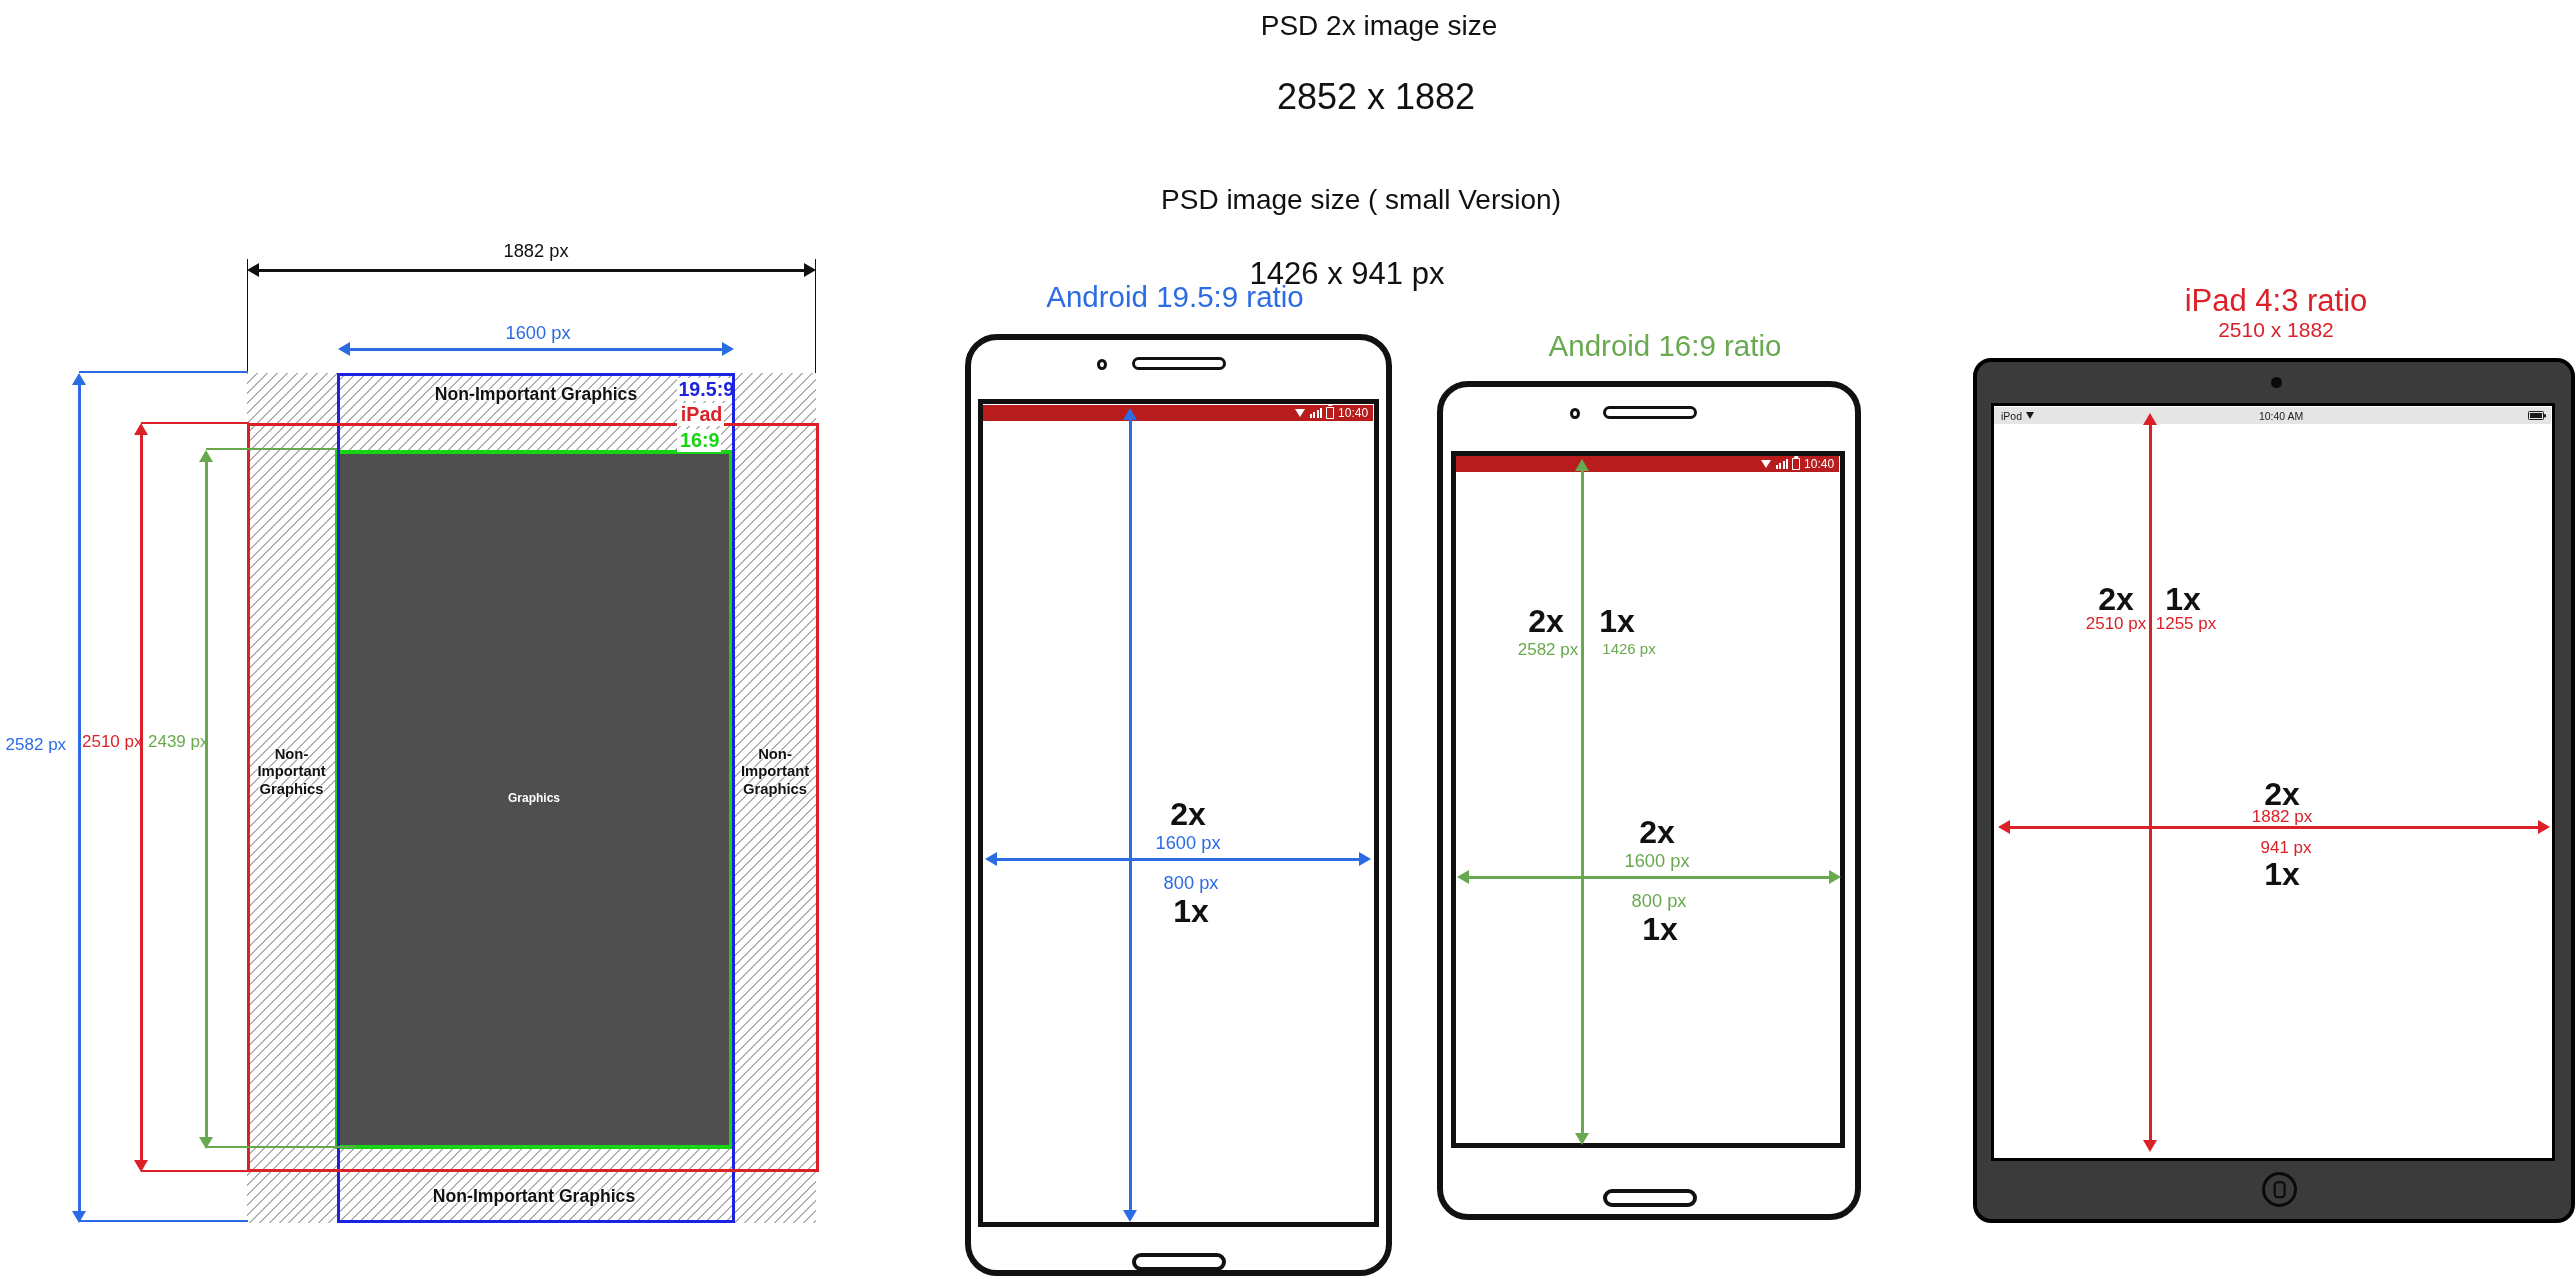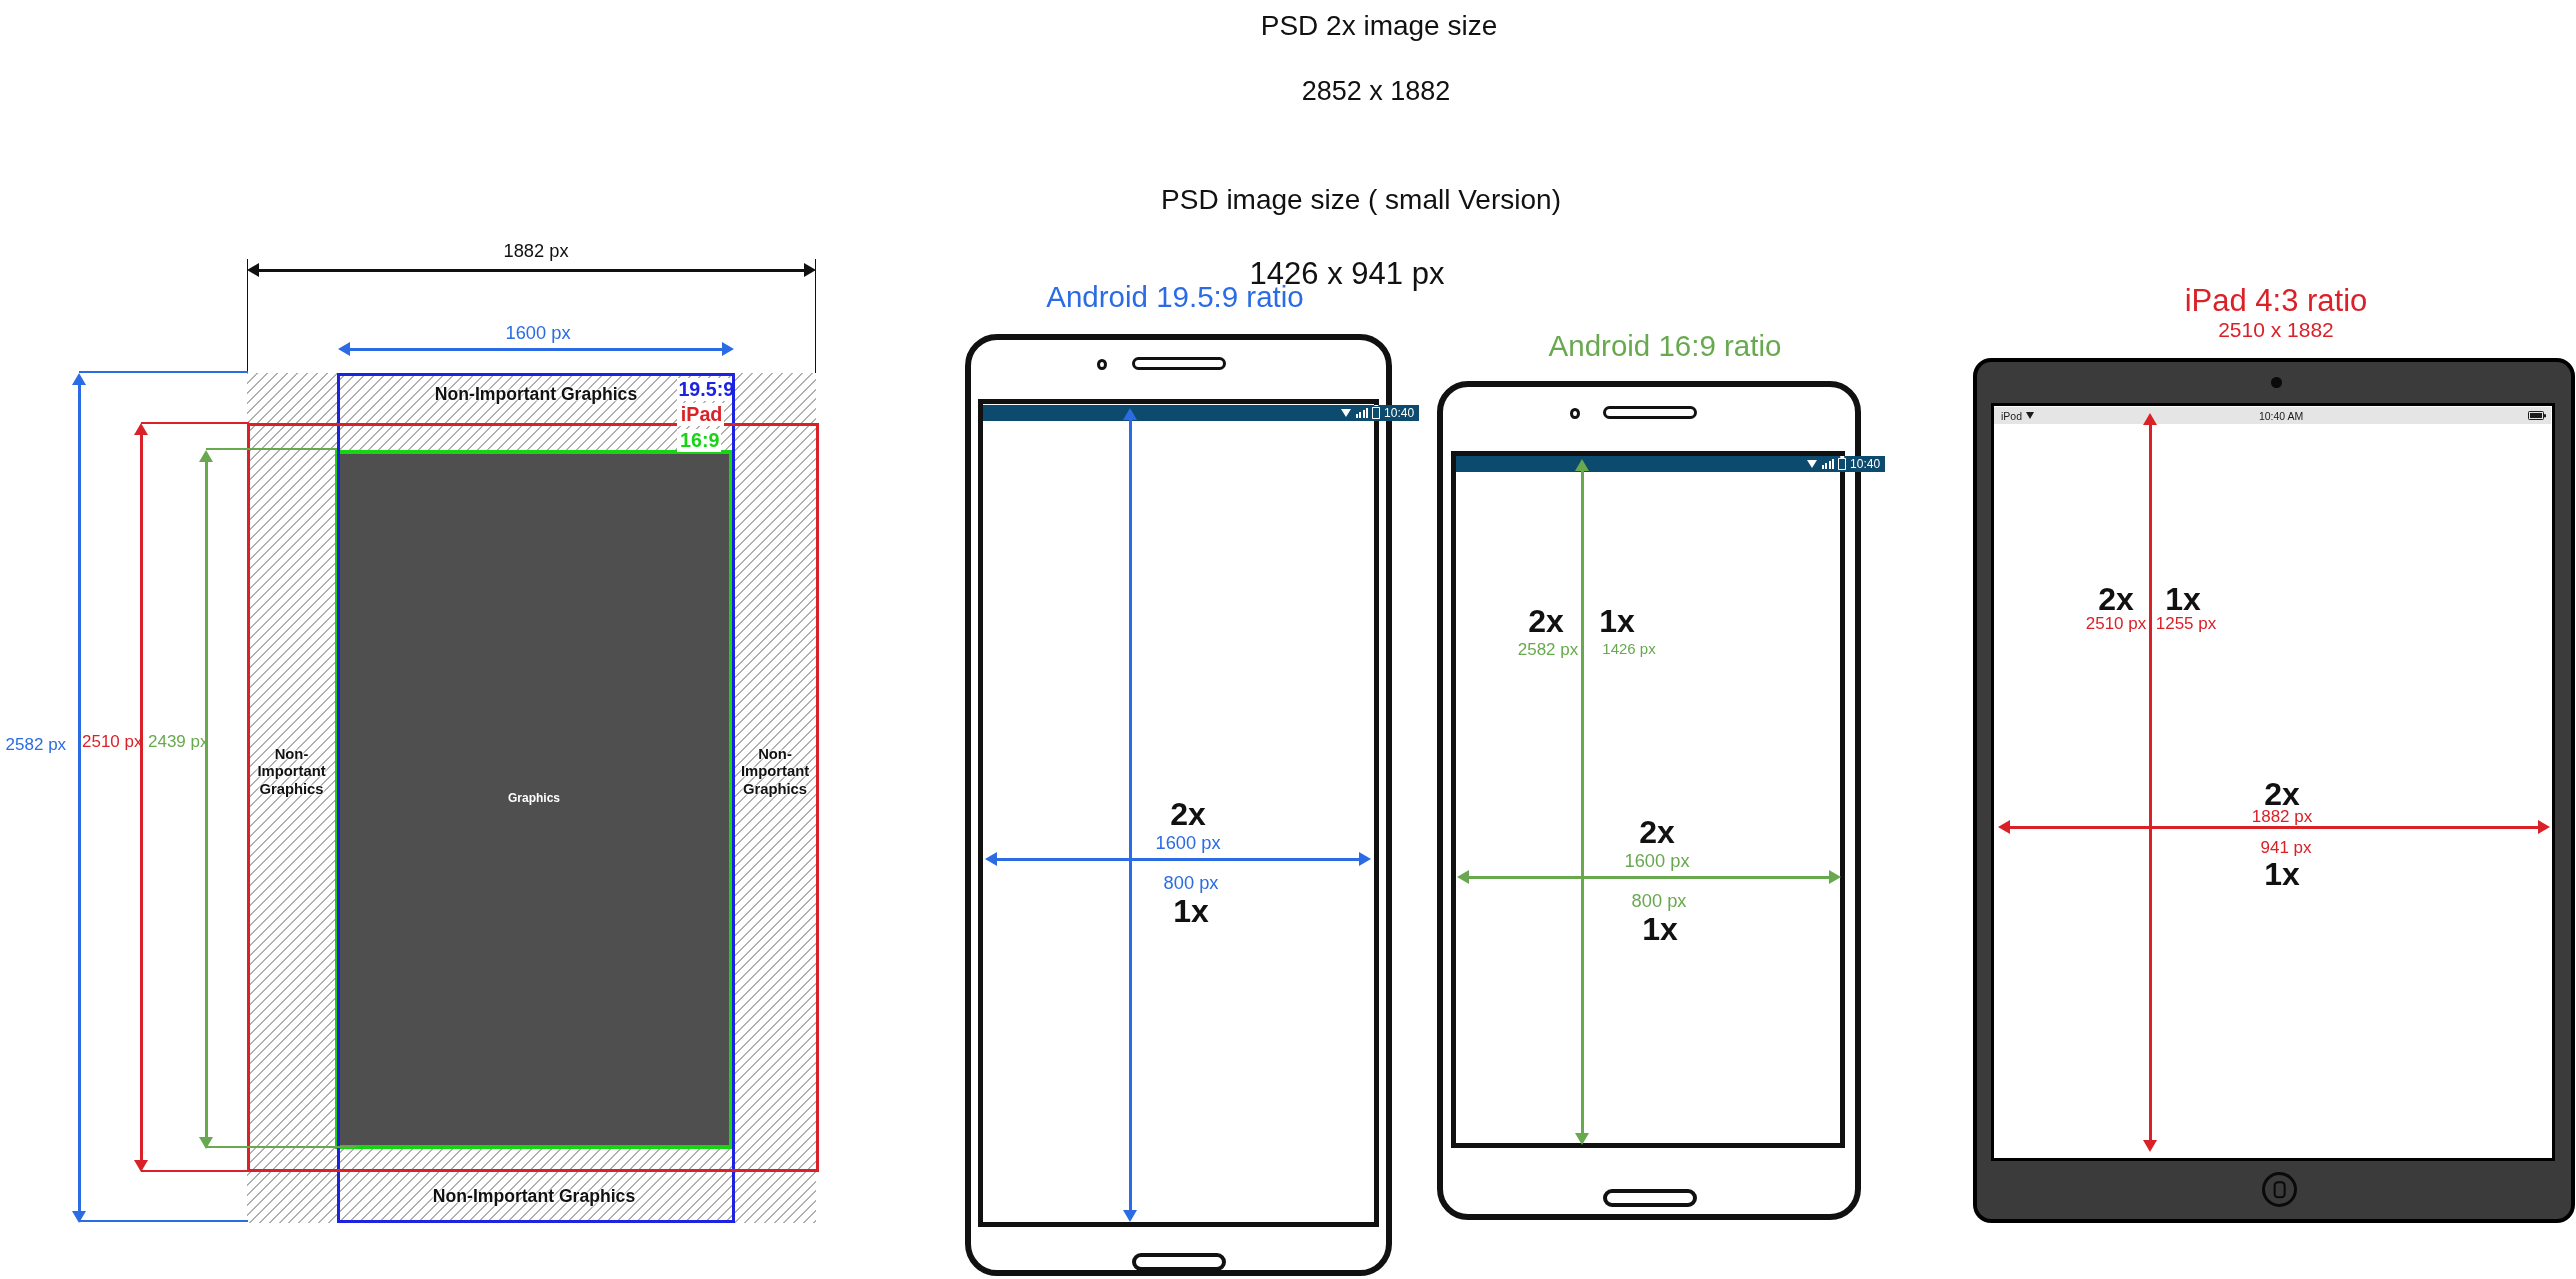--- a/index.html
+++ b/index.html
@@ -22,21 +22,21 @@
   .arr.h .hr{right:0;top:0;transform:translate(0,-50%);border-width:7px 0 7px 12.7px;border-color:transparent transparent transparent currentColor;}
   .arr.v .ht{top:0;left:0;transform:translateX(-50%);border-width:0 7px 12.7px 7px;border-color:transparent transparent currentColor transparent;}
   .arr.v .hb{bottom:0;left:0;transform:translateX(-50%);border-width:12.7px 7px 0 7px;border-color:currentColor transparent transparent transparent;}
   .halo{text-shadow:0 0 2.8px #fff,0 0 2.8px #fff,0 0 2.8px #fff;}
   
   .phone-body{position:absolute;box-sizing:border-box;border:6.3px solid #111;border-radius:32px;background:#fff;}
   .phone-screen{position:absolute;box-sizing:border-box;border:5.6px solid #111;background:#fff;}
   .cam{position:absolute;box-sizing:border-box;width:9.8px;height:11.2px;border:3.5px solid #111;border-radius:50%;background:#fff;}
   .speaker{position:absolute;box-sizing:border-box;border:3.5px solid #111;border-radius:8.4px;background:#fff;}
   .homepill{position:absolute;box-sizing:border-box;border:4.2px solid #111;border-radius:9.8px;background:#fff;}
-  .sbar{position:absolute;background:#0c4a6e;padding-left:46px;}
+  .sbar{position:absolute;background:#b91c1c;}
   .sb{display:flex;align-items:center;gap:4.2px;position:absolute;right:4.9px;top:50%;transform:translateY(-50%);}
   .wifi{width:0;height:0;border-left:5.6px solid transparent;border-right:5.6px solid transparent;border-top:8.4px solid #fff;}
   .bars{display:flex;align-items:flex-end;gap:1.4px;}
   .bars i{display:block;width:2.1px;background:#fff;}
   .b1{height:3.5px}.b2{height:5.6px}.b3{height:7.7px}.b4{height:9.8px}
   .batt{position:relative;width:5.6px;height:9.8px;border:1.4px solid #fff;border-radius:0.7px;}
   .batt::before{content:"";position:absolute;top:-2.8px;left:50%;transform:translateX(-50%);width:3.5px;height:1.4px;background:#fff;}
   .sbtime{color:#fff;font-size:12px;}
   
   .ipad-slab{position:absolute;box-sizing:border-box;background:#3b3b3b;border:4.2px solid #000;border-radius:18.3px;}
@@ -52,21 +52,21 @@
   .ihome i{position:absolute;left:50%;top:50%;transform:translate(-50%,-50%);box-sizing:border-box;
            width:12.7px;height:17.6px;border:2.8px solid #0a0a0a;border-radius:4.2px;}
   .idot{position:absolute;width:10.5px;height:10.5px;background:#0a0a0a;border-radius:50%;}
 </style>
 </head>
 <body>
 
 <div id="canvas">
 
   <div class="lbl ctr" style="left:1379px;top:9.8px;font-size:28px;">PSD 2x image size</div>
-  <div class="lbl ctr" style="left:1376px;top:76px;font-size:27px;">2852 x 1882</div>
+  <div class="lbl ctr" style="left:1376px;top:76px;font-size:36px;">2852 x 1882</div>
   <div class="lbl ctr" style="left:1361px;top:184px;font-size:28px;">PSD image size  ( small Version)</div>
   <div class="lbl ctr" style="left:1347px;top:256px;font-size:31px;">1426 x 941 px</div>
 
   <div class="lbl ctr" style="left:536px;top:240px;font-size:18.3px;">1882 px</div>
   <div class="arr h" style="left:247px;top:270px;width:569px;height:0;color:#111;">
     <span class="shaft"></span>
       <span class="hd hl"></span>
       <span class="hd hr"></span>
   </div>
   <div class="ln" style="left:247px;top:259px;width:1.4px;height:114px;background:#111;"></div>

